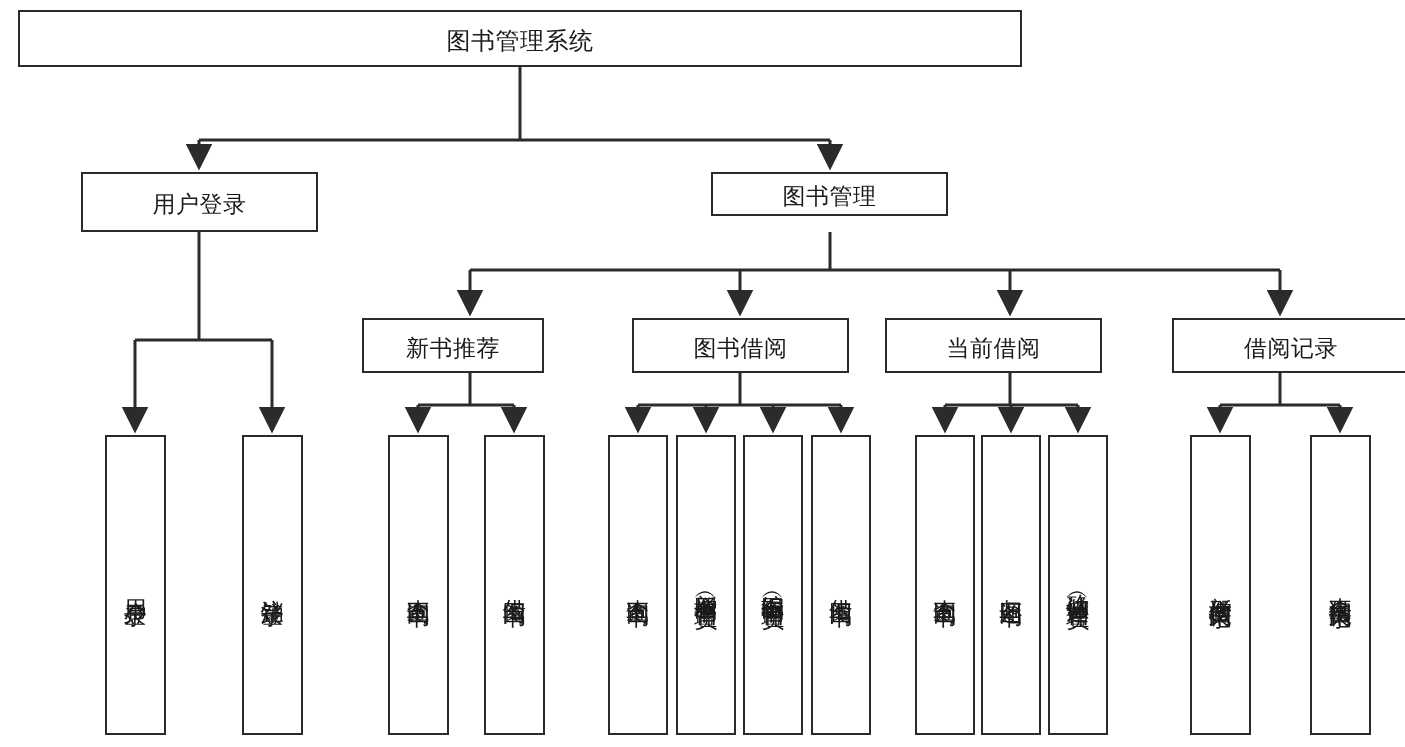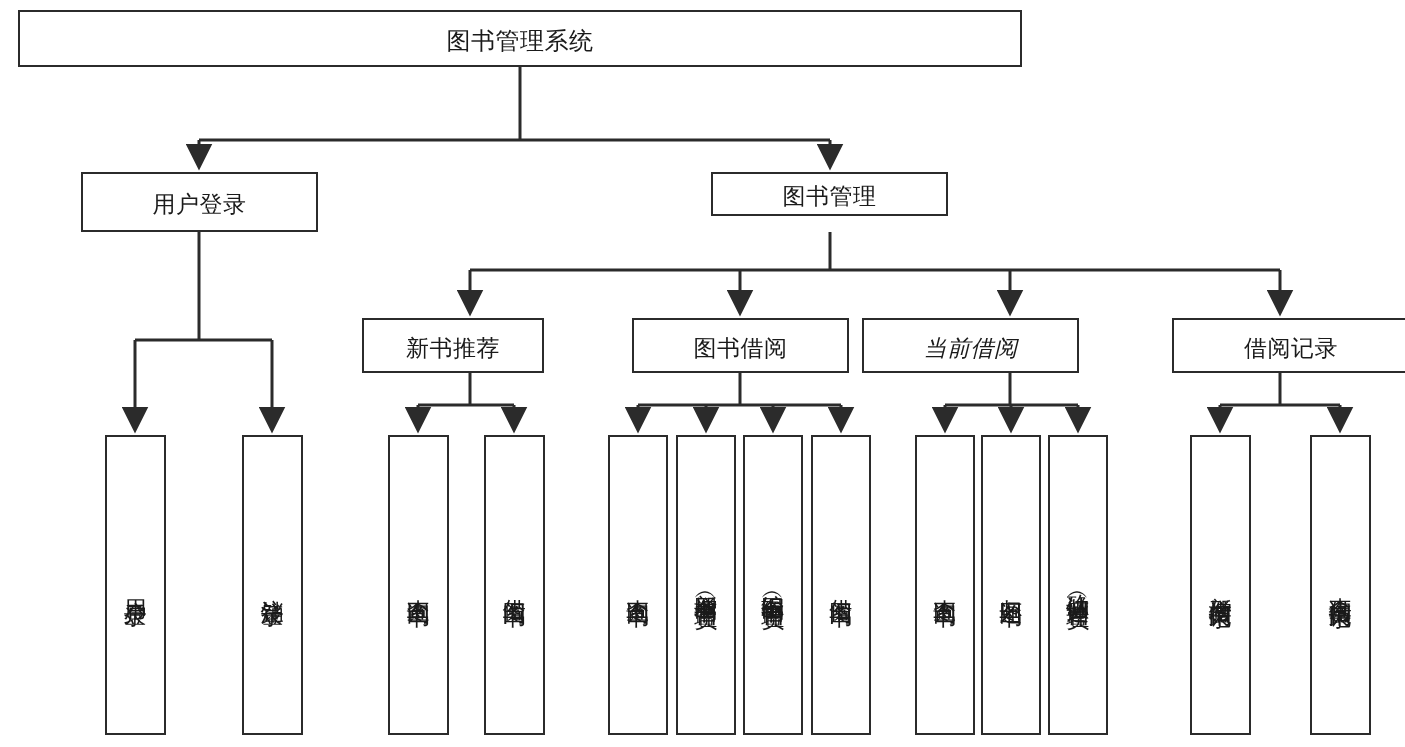--- a/index.html
+++ b/index.html
@@ -137,21 +137,21 @@
   <div class="node horizontal" style="left:711px; top:172px; width:237px; height:44px;">
     <span class="node-label">图书管理</span>
   </div>
 
   <div class="node horizontal" style="left:362px; top:318px; width:182px; height:55px;">
     <span class="node-label">新书推荐</span>
   </div>
   <div class="node horizontal" style="left:632px; top:318px; width:217px; height:55px;">
     <span class="node-label">图书借阅</span>
   </div>
-  <div class="node horizontal" style="left:862px; top:318px; width:217px; height:55px;font-style:italic;">
+  <div class="node horizontal" style="left:885px; top:318px; width:217px; height:55px;">
     <span class="node-label">当前借阅</span>
   </div>
   <div class="node horizontal" style="left:1172px; top:318px; width:238px; height:55px;">
     <span class="node-label">借阅记录</span>
   </div>
 
   <div class="node vertical" style="left:105px; top:435px; width:61px; height:300px;">
     <span class="node-label">用户登录</span>
   </div>
   <div class="node vertical" style="left:242px; top:435px; width:61px; height:300px;">

